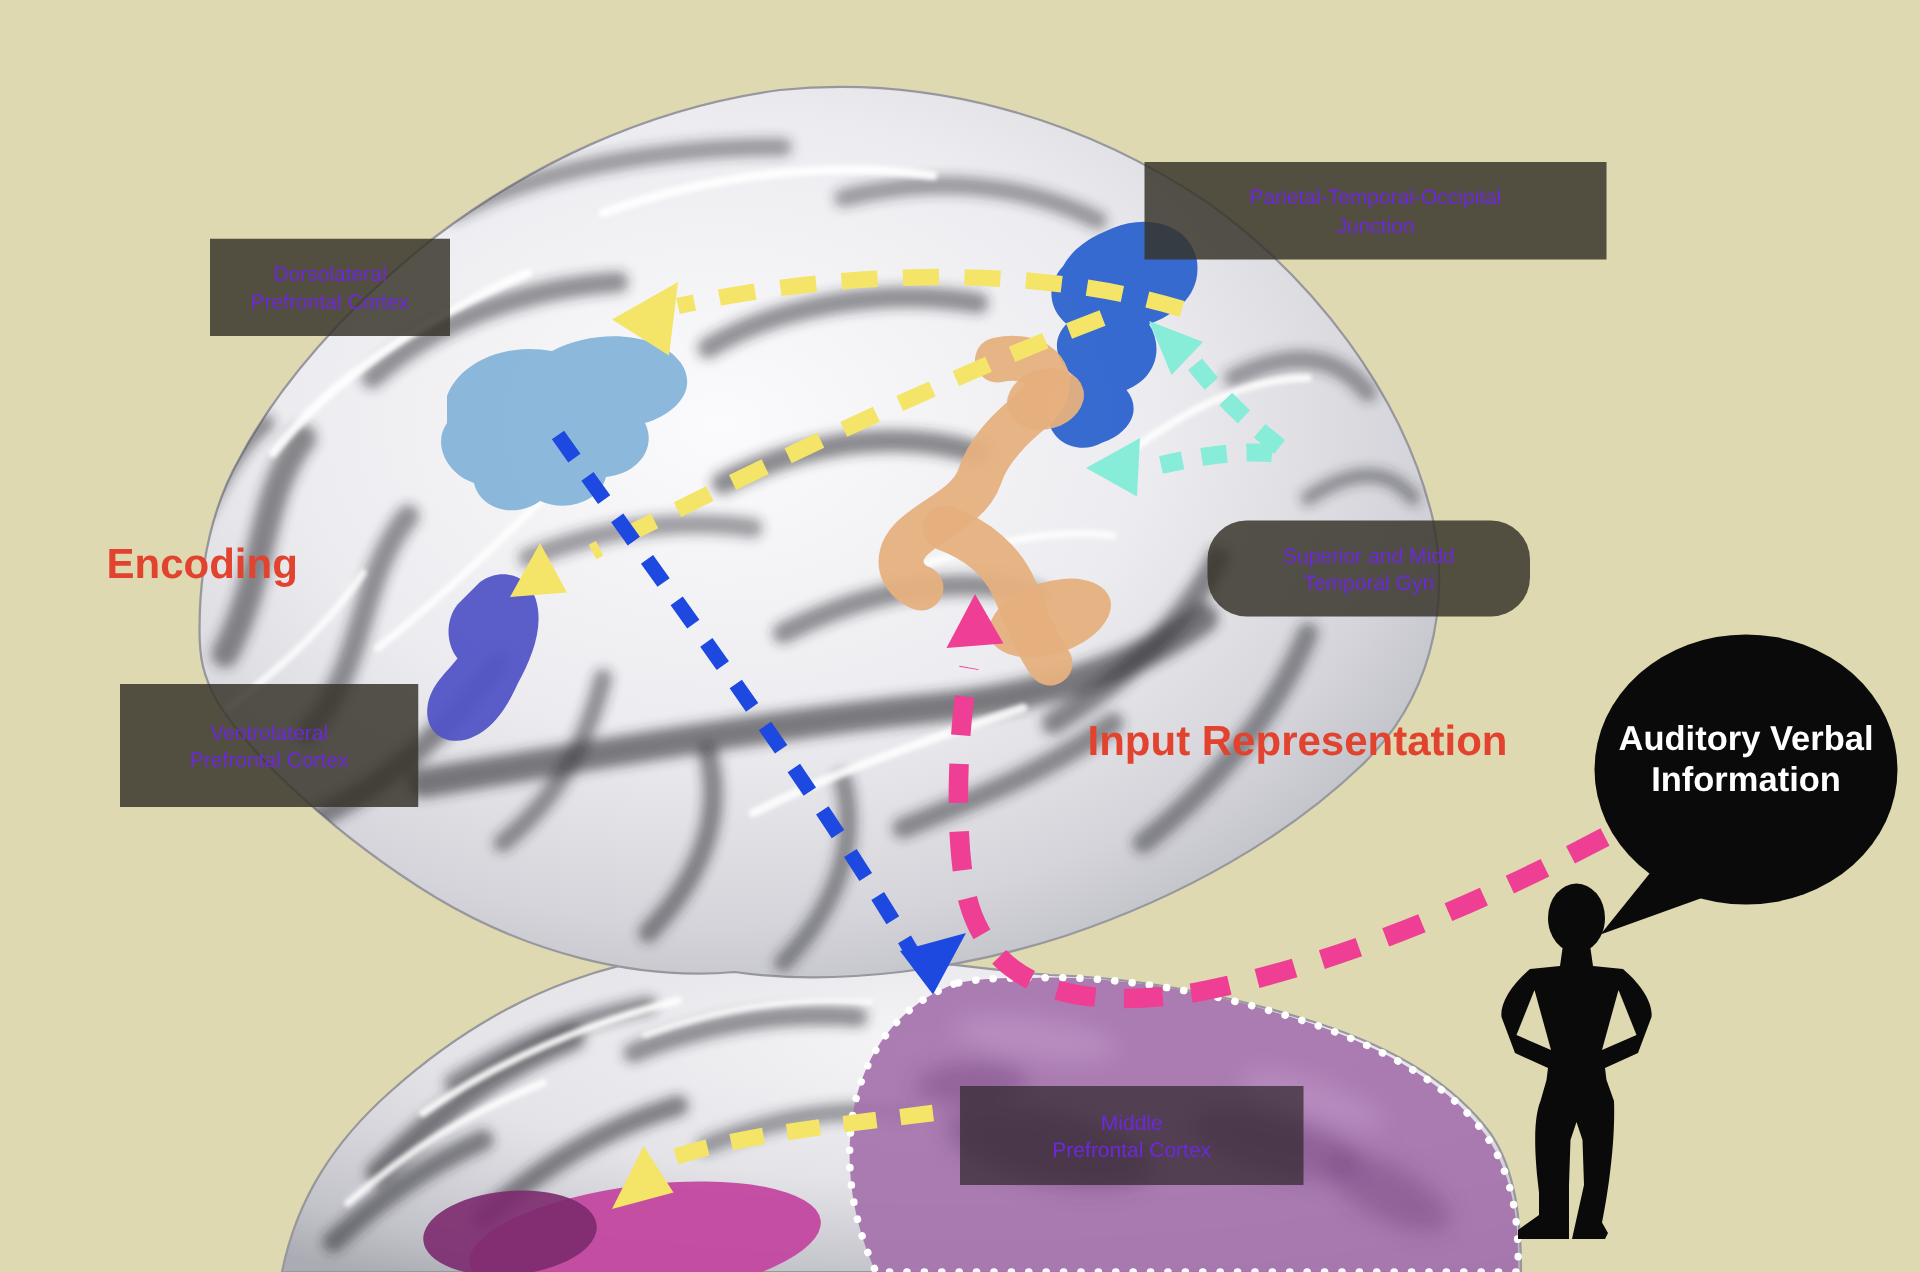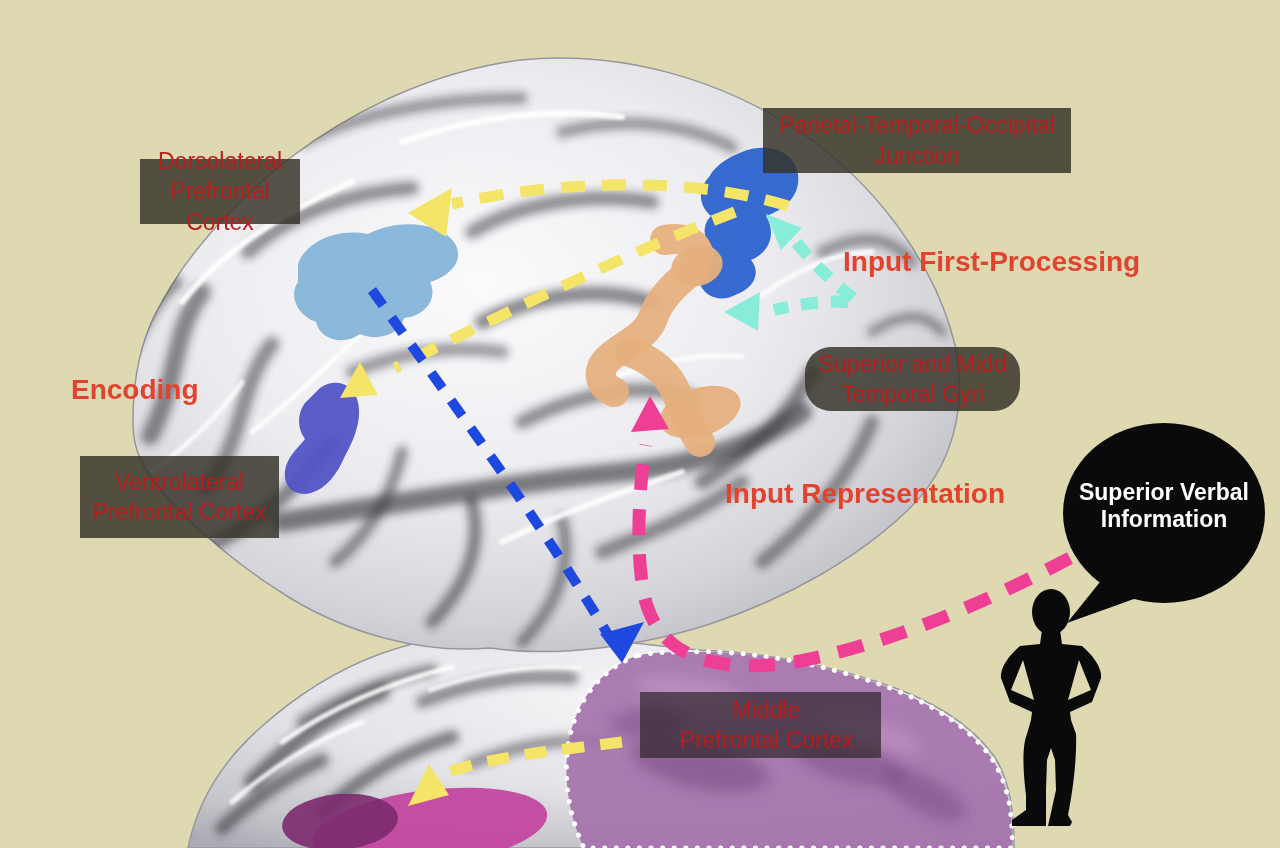--- a/index.html
+++ b/index.html
@@ -4,32 +4,32 @@
 <style>
   html,body{margin:0;padding:0;}
   .canvas{
     position:relative; width:1280px; height:848px;
     background:#ded9b1; overflow:hidden;
     font-family:"Liberation Sans", sans-serif;
   }
   svg.art{position:absolute; left:0; top:0;}
   .box{
     position:absolute; display:flex; align-items:center; justify-content:center;
-    text-align:center; color:#b91c1c; font-size:23px; line-height:1.32;
+    text-align:center; color:#6d28d9; font-size:14px; line-height:1.32;
     white-space:pre-line; background:rgba(55,51,42,0.84);
   }
   #box-dlpfc {left:140px; top:159px; width:160px; height:65px;}
   #box-pto   {left:763px; top:108px; width:308px; height:65px;}
   #box-stg   {left:805px; top:347px; width:215px; height:64px;border-radius:26px;}
   #box-vlpfc {left:80px;  top:456px; width:199px; height:82px;}
-  #box-mpfc  {left:640px; top:692px; width:229px; height:66px; background:rgba(48,40,44,0.72);padding-left:12px;}
+  #box-mpfc  {left:640px; top:724px; width:229px; height:66px; background:rgba(48,40,44,0.72);}
   .red-annotation{
     position:absolute; color:#e2432e; font-weight:bold; font-size:28px; white-space:nowrap;
   }
-  #ann-encoding    {left:71px;  top:360px;margin-top:14px;}
+  #ann-encoding    {left:71px;  top:360px;}
   #ann-input-first {left:843px; top:246px;}
   #ann-input-repr  {left:725px; top:478px;text-align:right;}
   .bubble-text{
     position:absolute; left:1064px; top:479px; width:200px;
     text-align:center; color:#fff; font-weight:bold; font-size:23px;
     line-height:1.18; white-space:pre-line;
   }
 </style>
 </head>
 <body>
@@ -192,19 +192,18 @@
 <div class="box" id="box-pto">Parietal-Temporal-Occipital
 Junction</div>
 <div class="box" id="box-stg">Superior and Midd
 Temporal Gyri</div>
 <div class="box" id="box-vlpfc">Ventrolateral
 Prefrontal Cortex</div>
 <div class="box" id="box-mpfc">Middle
 Prefrontal Cortex</div>
 
 <div class="red-annotation" id="ann-encoding">Encoding</div>
-<div class="red-annotation" id="ann-input-first">Input First-Processing</div>
 <div class="red-annotation" id="ann-input-repr">Input Representation</div>
 
-<div class="bubble-text">Superior Verbal
+<div class="bubble-text">Auditory Verbal
 Information</div>
 
 </div>
 
 </body></html>

